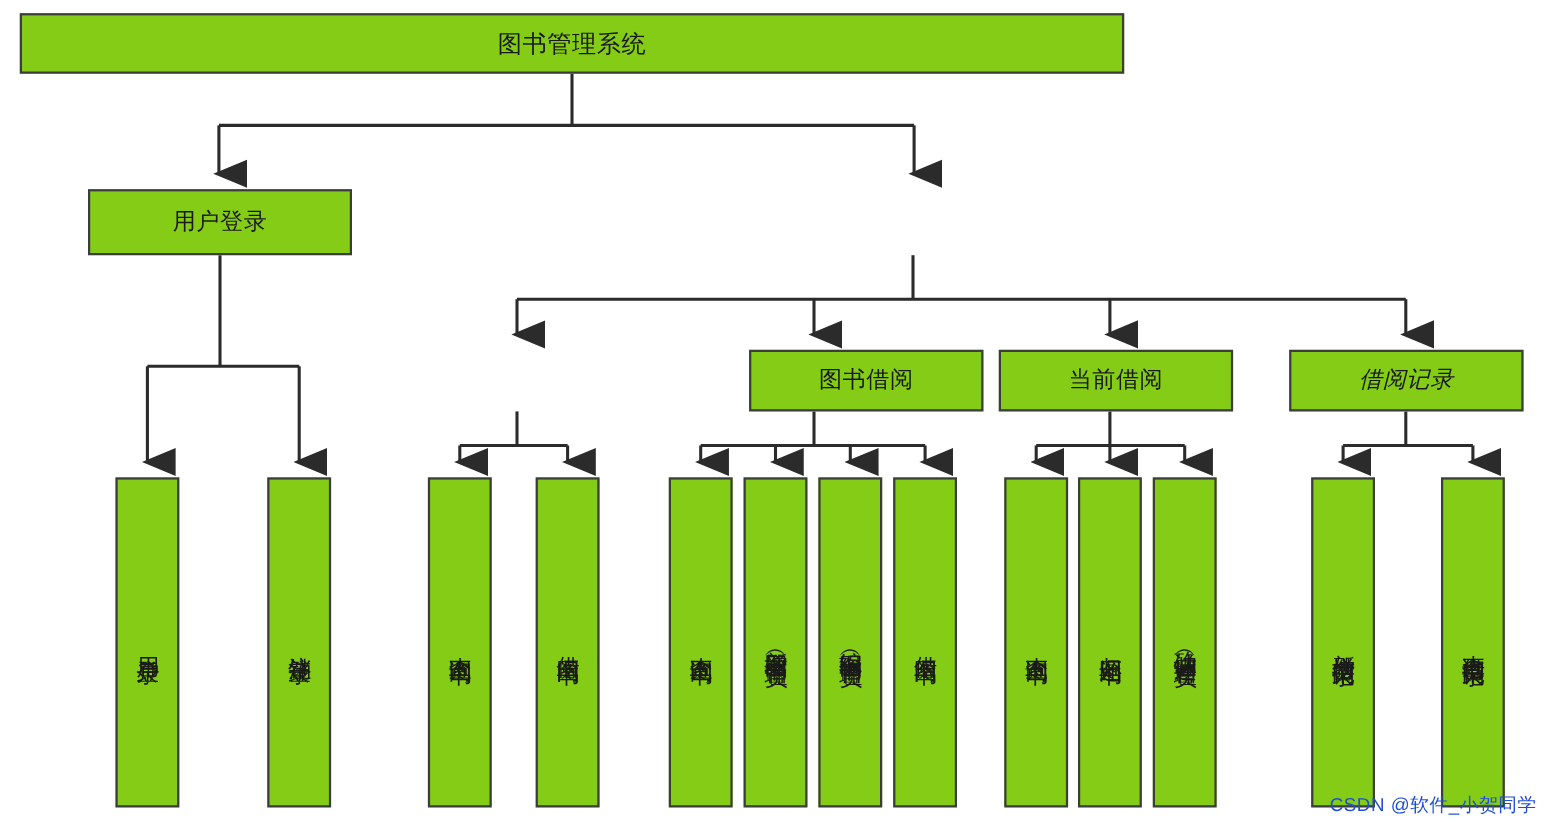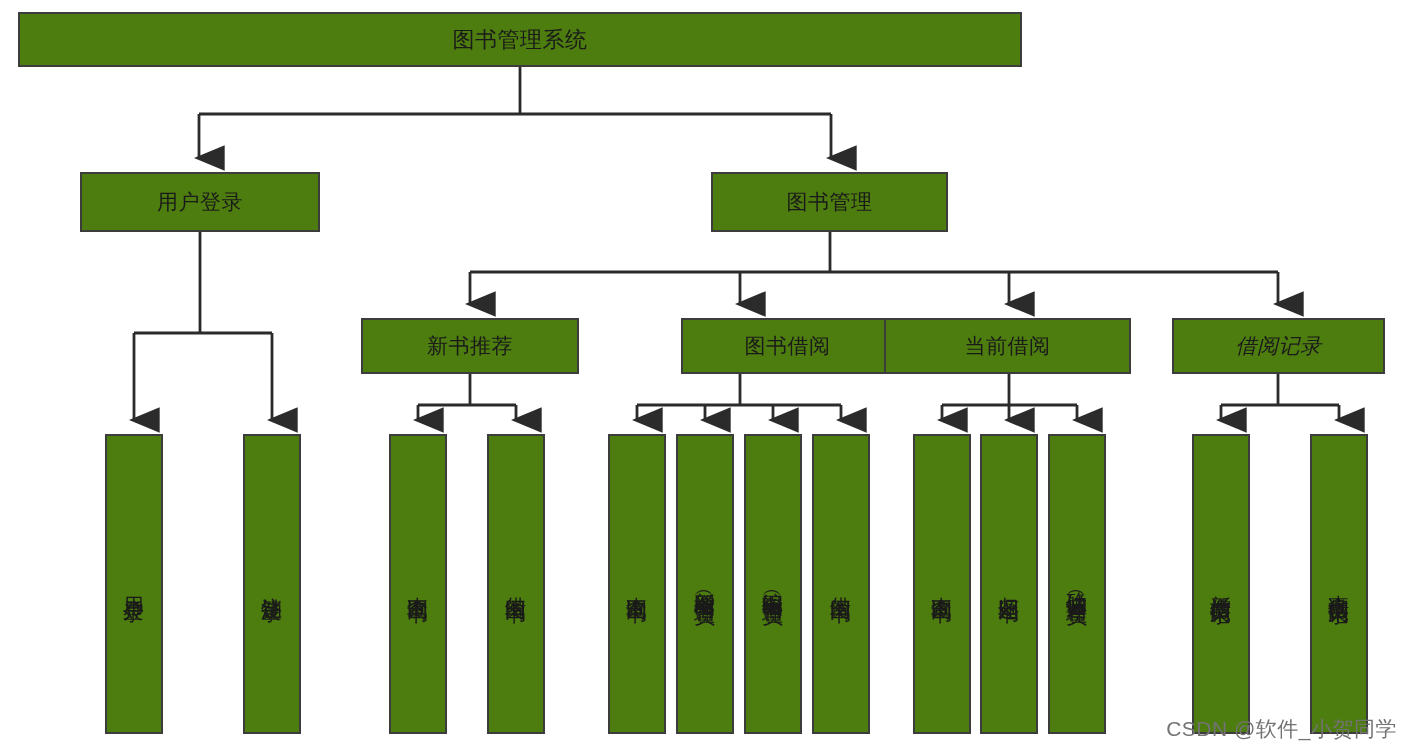--- a/index.html
+++ b/index.html
@@ -22,21 +22,21 @@
     left: 0;
     top: 0;
     width: 1405px;
     height: 747px;
     pointer-events: none;
   }
   .node {
     position: absolute;
     box-sizing: border-box;
     border: 2.5px solid #3c3c3c;
-    background: #4d7c0f;
+    background: #84cc16;
     display: flex;
     align-items: center;
     justify-content: center;
     color: #1a1a1a;
   }
   .node-label {
     display: block;
     line-height: 1.18;
     letter-spacing: 0.5px;
     white-space: nowrap;
@@ -72,23 +72,23 @@
     height: 56px;
   }
   #node-borrow {
     left: 633px;
     top: 318px;
     width: 213px;
     height: 56px;
     margin-left: 48px;
   }
   #node-current {
-    left: 884px;
-    top: 318px;
-    width: 247px;
+    left: 908px;
+    top: 318px;
+    width: 213px;
     height: 56px;
   }
   #node-records {
     left: 1172px;
     top: 318px;
     width: 213px;
     height: 56px;
     font-style: italic;
   }
   
@@ -104,22 +104,22 @@
     font-size: 21px;
     letter-spacing: 2px;
     line-height: 1;
     text-align: center;
     max-height: 284px;
   }
   .watermark {
     position: absolute;
     right: 8px;
     bottom: 4px;
-    font-size: 21px;
-    color: #737373;
+    font-size: 17px;
+    color: #1d4ed8;
     letter-spacing: 0.5px;
     white-space: nowrap;
   }
 </style>
 </head>
 <body>
 
 <div id="canvas">
 
   <svg id="wires" viewBox="0 0 1405 747">
@@ -172,27 +172,21 @@
     </g>
   </svg>
 
   <div class="node h" id="node-root">
     <span class="node-label">图书管理系统</span>
   </div>
 
   <div class="node h" id="node-login">
     <span class="node-label">用户登录</span>
   </div>
-  <div class="node h" id="node-bookmgmt">
-    <span class="node-label">图书管理</span>
-  </div>
-
-  <div class="node h" id="node-newbook">
-    <span class="node-label">新书推荐</span>
-  </div>
+
   <div class="node h" id="node-borrow">
     <span class="node-label">图书借阅</span>
   </div>
   <div class="node h" id="node-current">
     <span class="node-label">当前借阅</span>
   </div>
   <div class="node h" id="node-records">
     <span class="node-label">借阅记录</span>
   </div>
 

